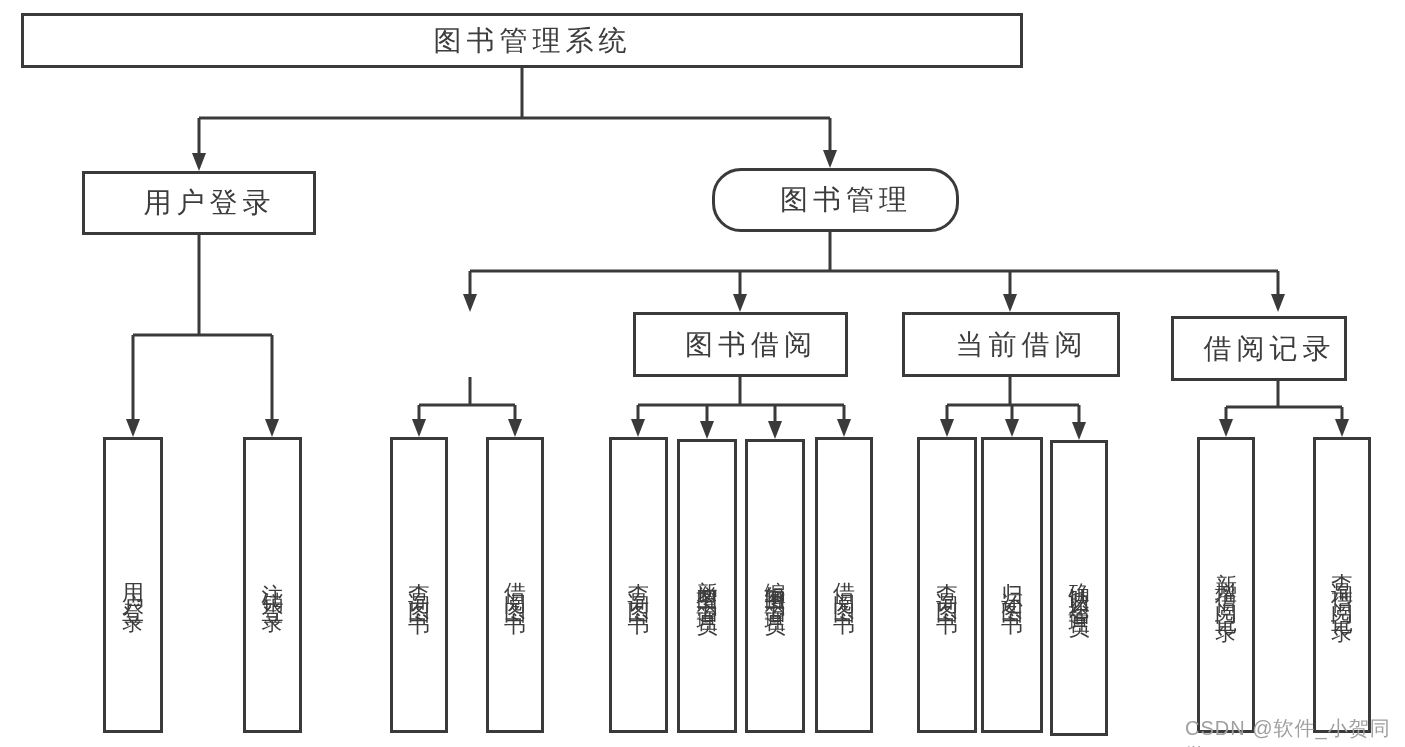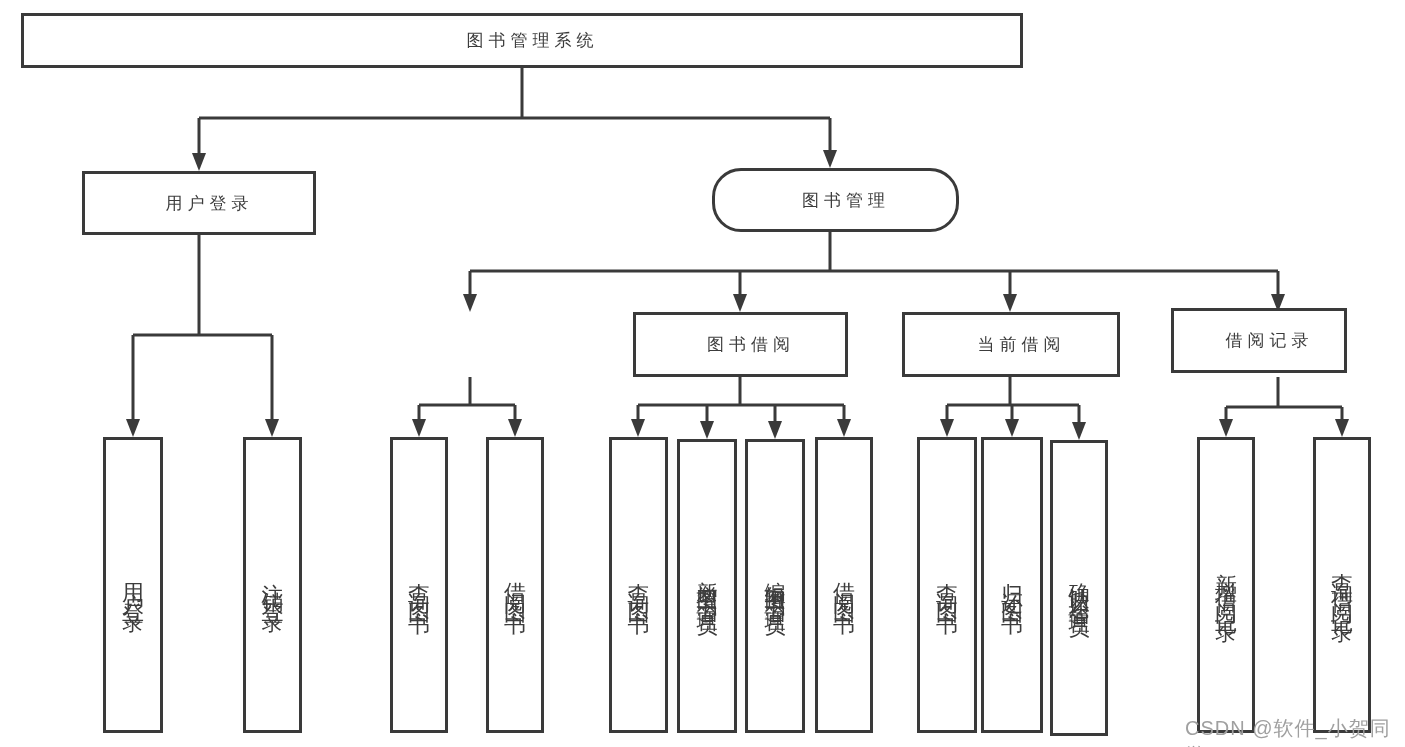--- a/index.html
+++ b/index.html
@@ -6,21 +6,21 @@
   html,body { margin:0; padding:0; }
   body { font-family:"Liberation Sans", sans-serif; background:var(--background); }
   .canvas { position:relative; width:1405px; height:747px; background:var(--background); overflow:hidden; }
   .connectors { position:absolute; left:0; top:0; pointer-events:none; }
   .connectors path { stroke:var(--line); stroke-width:3; fill:none; }
   .connectors polygon { fill:var(--line); stroke:none; }
   .node {
     position:absolute; box-sizing:border-box;
     border:3px solid var(--line); background:#fff;
     display:flex; align-items:center; justify-content:center;
-    color:var(--text); font-size:17px; letter-spacing:5px;
+    color:var(--text); font-size:28px; letter-spacing:5px;
     text-align:center; white-space:nowrap;padding-left:21px;
   }
   .node.v {
     writing-mode:vertical-rl; text-orientation:mixed;
     font-size:22px; letter-spacing:10px; white-space:normal;
     padding:4px 0;
   }
   .node.v.long { font-size:21px; letter-spacing:5px; }
   .watermark {
     position:absolute; z-index:5;
@@ -83,21 +83,21 @@
     </g>
   </svg>
 
   <div class="node" style="left:21px; top:13px; width:1002px; height:55px;">图书管理系统</div>
 
   <div class="node" style="left:82px; top:171px; width:234px; height:64px;">用户登录</div>
   <div class="node" style="left:712px; top:168px; width:247px; height:64px;border-radius:29px;">图书管理</div>
 
   <div class="node" style="left:902px; top:312px; width:218px; height:65px;">当前借阅</div>
   <div class="node" style="left:633px; top:312px; width:215px; height:65px;">图书借阅</div>
-  <div class="node" style="left:1171px; top:308px; width:176px; height:65px;">借阅记录</div>
+  <div class="node" style="left:1171px; top:316px; width:176px; height:65px;">借阅记录</div>
 
   <div class="node v" style="left:103px; top:437px; width:60px; height:296px;">用户登录</div>
   <div class="node v" style="left:243px; top:437px; width:59px; height:296px;">注销登录</div>
 
   <div class="node v" style="left:390px; top:437px; width:58px; height:296px;">查询图书</div>
   <div class="node v" style="left:486px; top:437px; width:58px; height:296px;">借阅图书</div>
 
   <div class="node v" style="left:609px; top:437px; width:59px; height:296px;">查询图书</div>
   <div class="node v long" style="left:677px; top:439px; width:60px; height:294px;">新增图书（管理员）</div>
   <div class="node v long" style="left:745px; top:439px; width:60px; height:294px;">编辑图书（管理员）</div>

